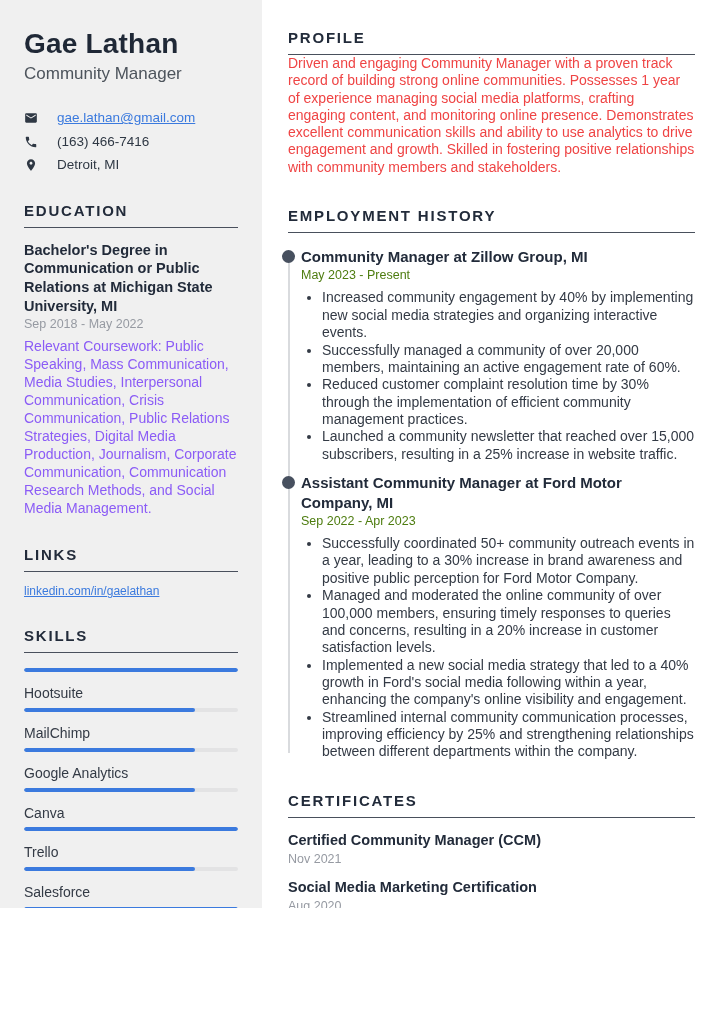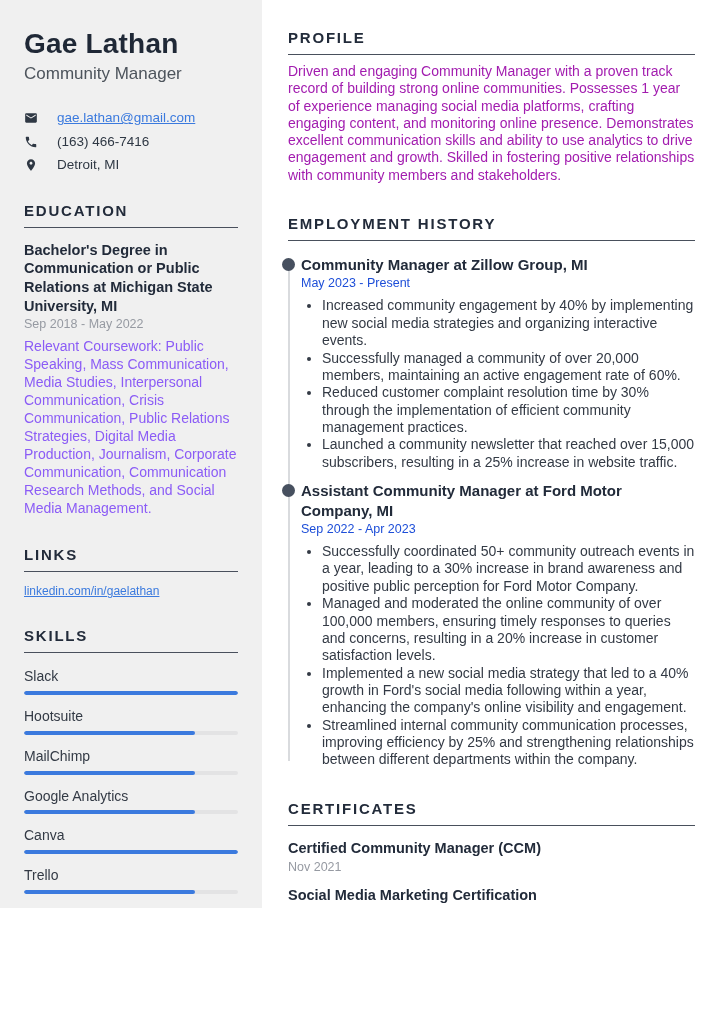--- a/index.html
+++ b/index.html
@@ -30,29 +30,29 @@
   .bars-list { margin-top: 15px; }
   .bar-item { margin-bottom: 13px; }
   .bar-label { font-size: 14px; color: #333a45; margin-bottom: 6px; line-height: 1.2; }
   .bar-track { height: 4px; background: #e3e3e4; border-radius: 2px; overflow: hidden; }
   .bar-fill { height: 100%; background: #3b7ade; border-radius: 2px; width: 0; }
 
   
   .main { flex: 1; padding: 29px 29px 0 26px; color: #333a45; }
   .main-sec { margin-top: 31px; }
   .main-sec:first-child { margin-top: 0; }
-  .profile-text { margin-top: 8px; font-size: 14px; line-height: 1.235; color: #a21caf; }
+  .profile-text { margin-top: 0; font-size: 14px; line-height: 1.235; color: #ef4444; }
 
   .jobs { margin-top: 14px; position: relative; padding-left: 13px; }
   .jobs::before { content: ""; position: absolute; left: 0; top: 9px; bottom: 8px; width: 2px; background: #d9dbde; }
   .job { position: relative; }
   .job + .job { margin-top: 10px; }
   .job-dot { position: absolute; left: -19px; top: 3px; width: 13px; height: 13px; border-radius: 50%; background: #47505f; }
   .job-title { font-size: 15px; font-weight: 700; color: #222b3a; line-height: 1.3; }
-  .job-date { font-size: 12.5px; color: #1d4ed8; margin: 2px 0 7px; }
+  .job-date { font-size: 12.5px; color: #4d7c0f; margin: 2px 0 7px; }
   .job ul { margin: 0; padding-left: 21px; }
   .job li { font-size: 14px; line-height: 1.24; color: #333a45; }
 
   .cert { margin-top: 13px; }
   .cert + .cert { margin-top: 11px; }
   .cert-title, .membership { font-size: 14.5px; font-weight: 700; color: #222b3a; line-height: 1.3; }
   .membership { margin-top: 13px; }
   .membership + .membership { margin-top: 8px; }
 </style>
 </head>
@@ -96,21 +96,20 @@
       <div class="sec-h">LINKS</div>
       <div class="links-item">
         <a class="link">linkedin.com/in/gaelathan</a>
       </div>
     </section>
 
     <section class="side-sec">
       <div class="sec-h">SKILLS</div>
       <div class="bars-list">
         <div class="bar-item">
-          <div class="bar-label">Slack</div>
           <div class="bar-track">
               <div class="bar-fill" style="width: 100%;"></div>
             </div>
         </div>
         <div class="bar-item">
           <div class="bar-label">Hootsuite</div>
           <div class="bar-track">
               <div class="bar-fill" style="width: 80%;"></div>
             </div>
         </div>

